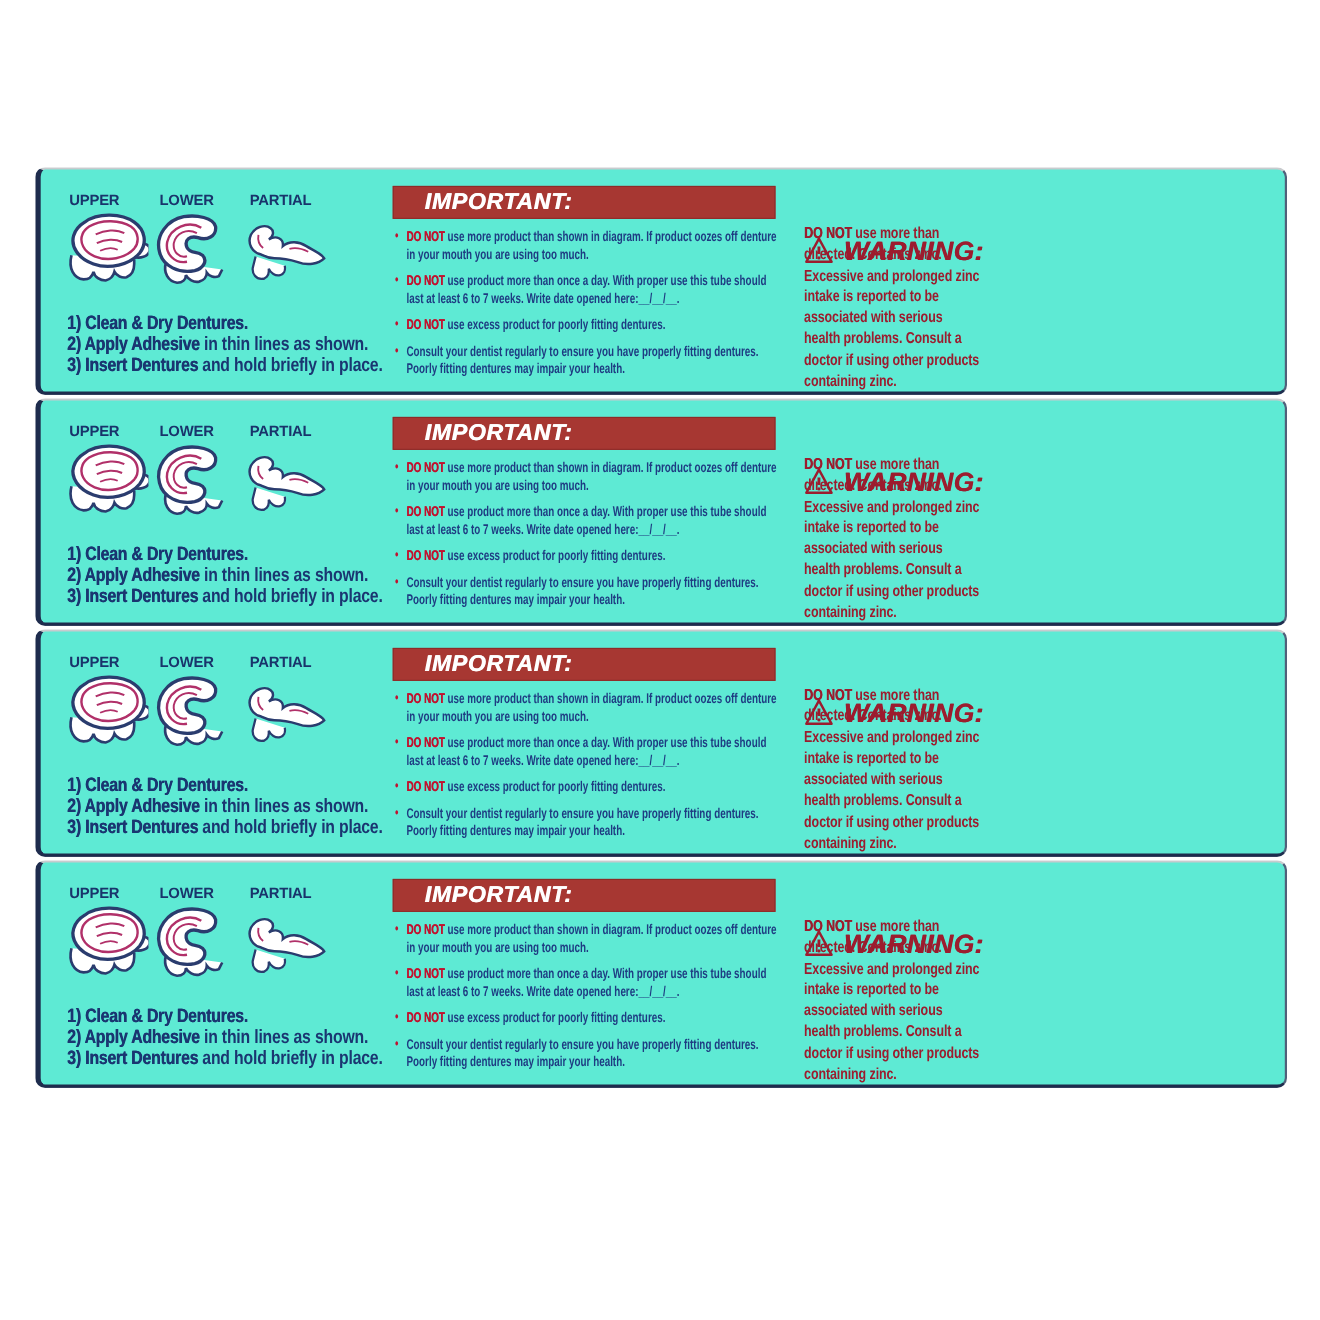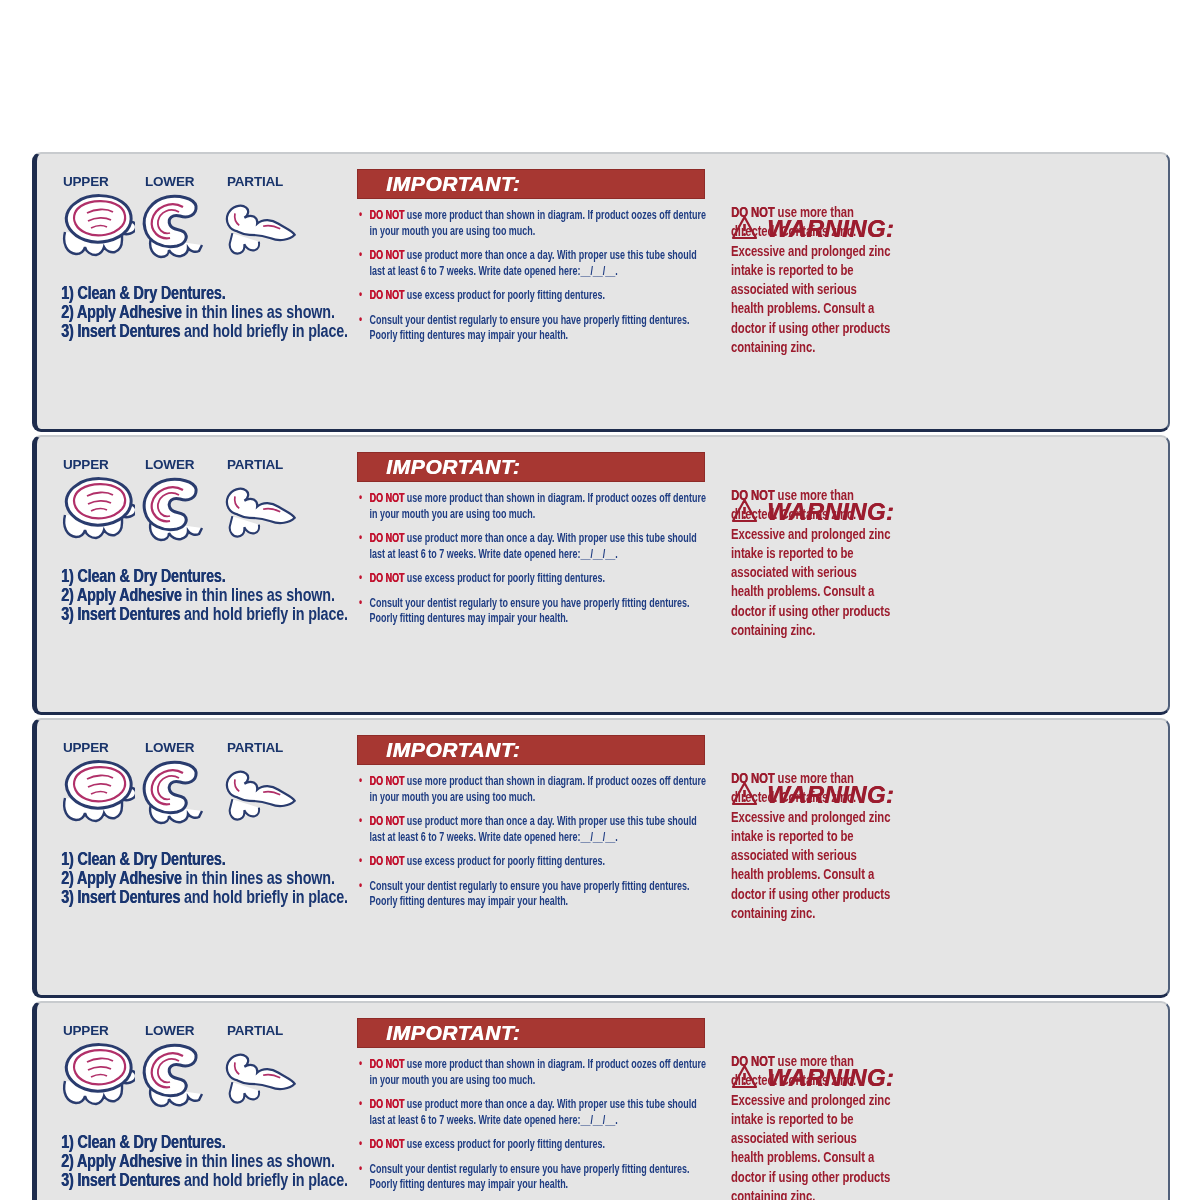--- a/index.html
+++ b/index.html
@@ -1,19 +1,19 @@
 <!DOCTYPE html>
 <html><head>
 <meta charset="utf-8">
 <style>
   html,body{margin:0;padding:0;background:#fff;}
   .page{position:relative;width:1200px;height:1200px;background:#ffffff;overflow:hidden;
         font-family:"Liberation Sans",sans-serif;}
   #panels{position:absolute;left:32px;top:152px;width:1138px;}
-  .panel{position:relative;height:280px;margin-bottom:3px;background:#e5e5e5;
+  .panel{position:relative;height:207px;margin-bottom:3px;background:#5eead4;
          border-radius:9px;box-sizing:border-box;
          border-top:2px solid #c8cbce;border-right:2px solid #51607a;
          border-bottom:3px solid #1e2c4d;border-left:5px solid #1e2c4d;}
 
   
   .diagram-labels{position:absolute;left:26px;top:20px;display:flex;
                   color:#19346b;font-weight:bold;font-size:13.5px;letter-spacing:-0.2px;}
   .diagram-labels span{width:82px;}
   .diagrams{position:absolute;left:16px;top:38px;display:flex;}
   .diagram{width:82px;height:72px;}

